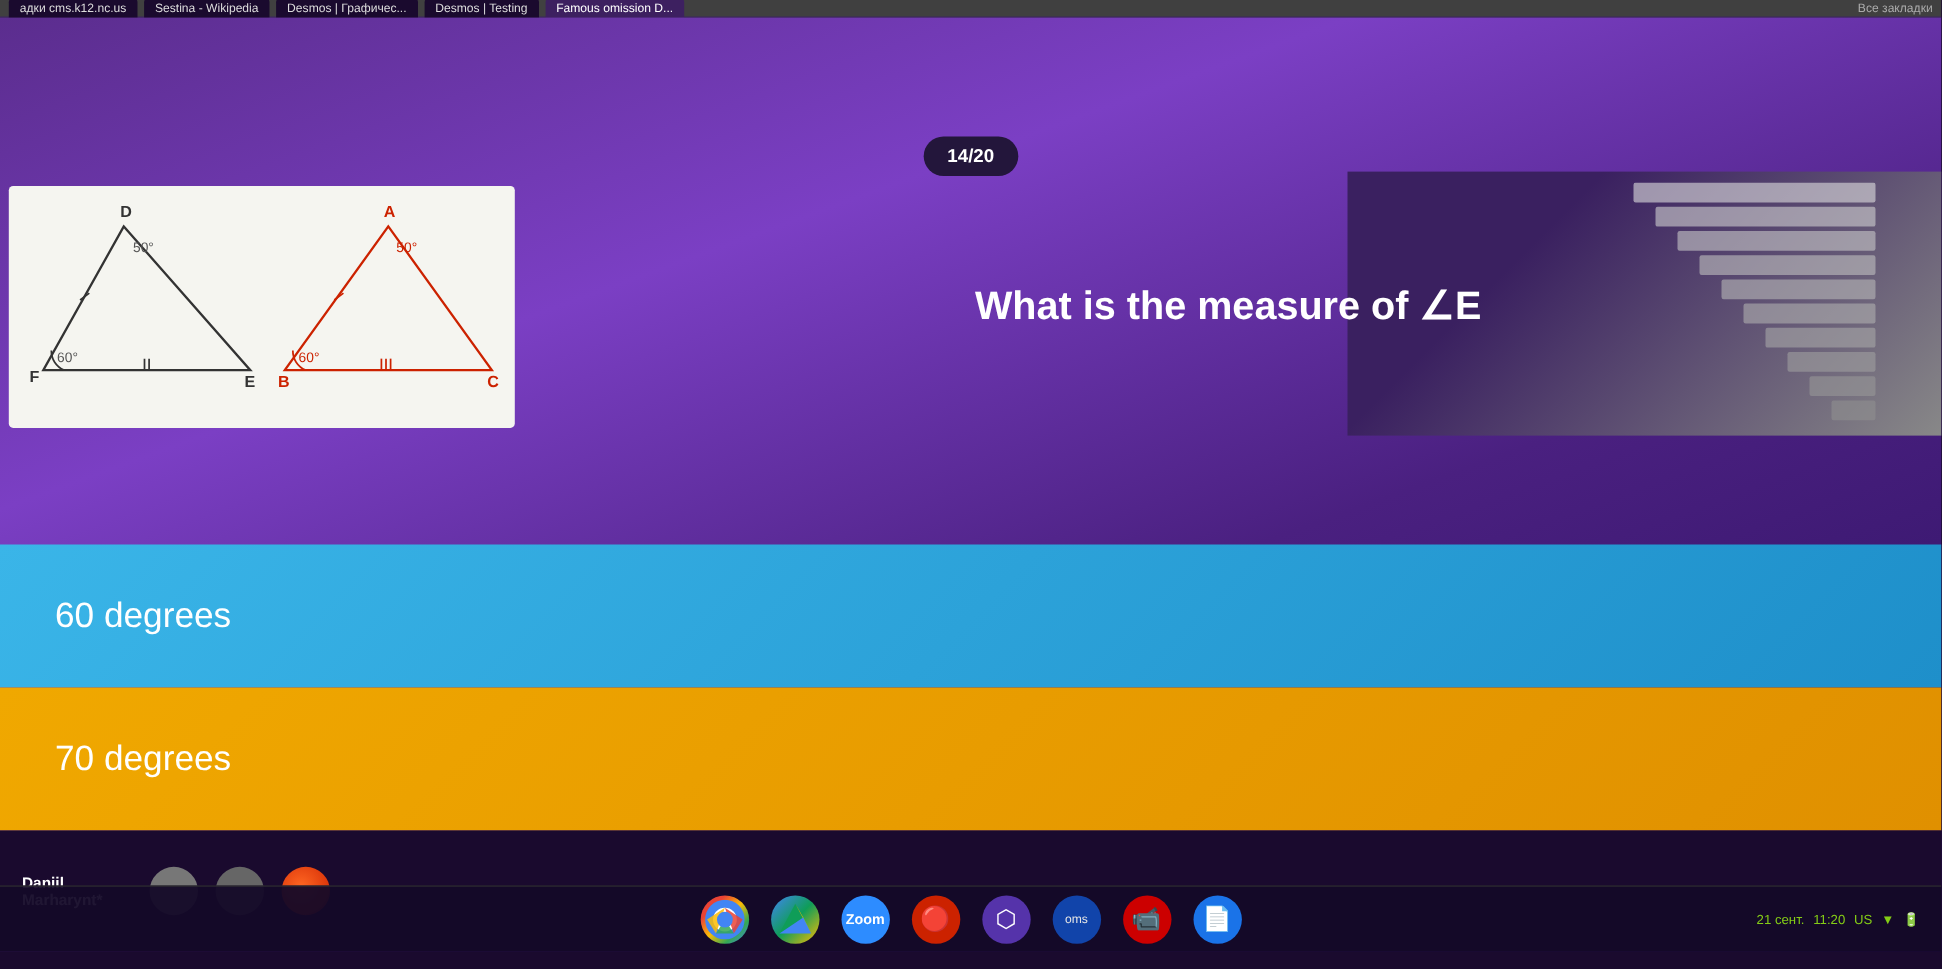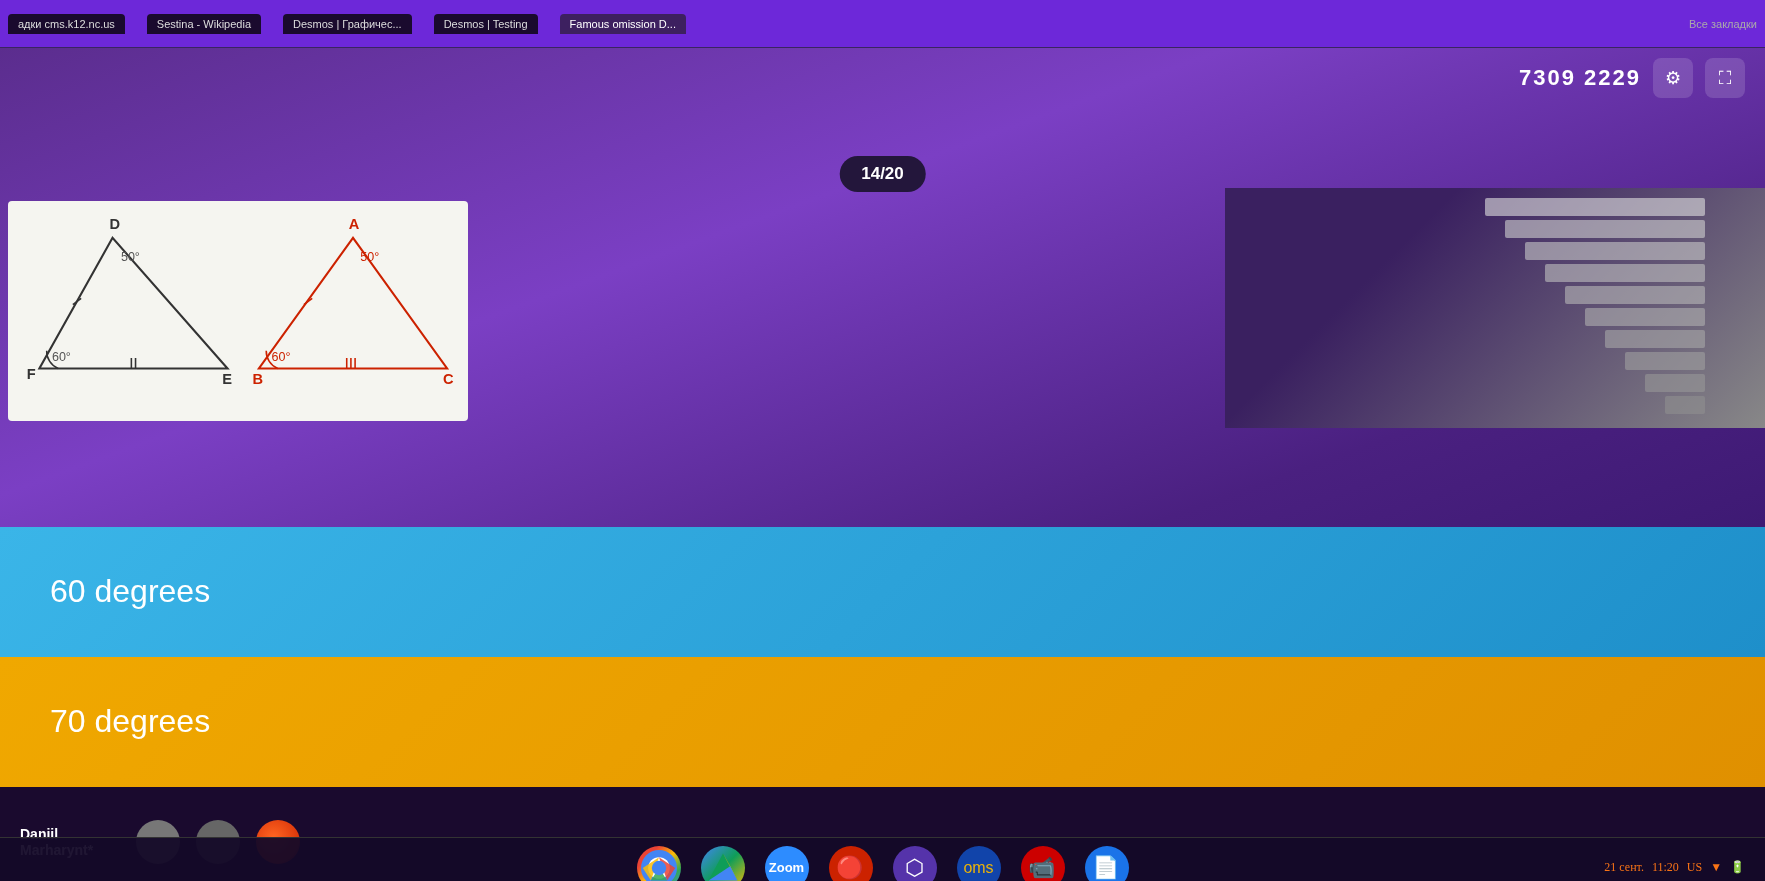--- a/index.html
+++ b/index.html
@@ -6,26 +6,26 @@
     body {
       width: 1765px;
       height: 881px;
       overflow: hidden;
       font-family: 'Arial', sans-serif;
       background: #1a0a2e;
     }
 
     
     .browser-bar {
-      height: 48px;
-      background: #6d28d9;
+      height: 16px;
+      background: #404040;
       display: flex;
       align-items: center;
       padding: 0 8px;
-      gap: 22px;
+      gap: 6px;
       font-size: 12px;
       color: #ccc;
       border-bottom: 1px solid #3a2560;
     }
     .browser-tab {
       background: #1a0a2e;
       padding: 4px 10px;
       border-radius: 4px 4px 0 0;
       font-size: 11px;
       color: #ddd;
@@ -236,23 +236,22 @@
     .taskbar-icon.oms { background: #0066cc; color: white; font-size: 11px; }
     .taskbar-icon.video { background: #cc2200; color: white; }
     .taskbar-icon.doc { background: #1a73e8; color: white; }
 
     .taskbar-right {
       position: absolute;
       right: 20px;
       display: flex;
       align-items: center;
       gap: 8px;
-      color: #f97316;
+      color: #84cc16;
       font-size: 12px;
-      font-family: Liberation Serif, serif;
     }
 
     
     .deco-image {
       position: absolute;
       top: 140px;
       right: 0;
       width: 540px;
       height: 240px;
       background: linear-gradient(135deg, #3a2060 30%, #888 100%);
@@ -273,25 +272,20 @@
   <span class="browser-tab">адки cms.k12.nc.us</span>
   <span class="browser-tab">Sestina - Wikipedia</span>
   <span class="browser-tab">Desmos | Графичес...</span>
   <span class="browser-tab">Desmos | Testing</span>
   <span class="browser-tab active">Famous omission D...</span>
   <span class="bookmark-btn">Все закладки</span>
 </div>
 
 <div class="main-content">
 
-  <div class="top-bar">
-    <span class="slide-counter">7309  2229</span>
-    <div class="icon-btn">⚙</div>
-    <div class="icon-btn">⛶</div>
-  </div>
 
   <div class="progress-pill">
     <span>14/20</span>
   </div>
 
   <div class="deco-image">
 
     <svg class="deco-blinds" viewBox="0 0 300 220">
       <g opacity="0.6">
         <rect x="60" y="0" width="220" height="18" fill="#e0e0e0" rx="2"></rect>
@@ -339,20 +333,23 @@
         <path d="M258,155 A18,18 0 0,1 247,138" fill="none" stroke="#cc2200" stroke-width="1.5"></path>
 
         <text x="326" y="22" font-size="14" fill="#cc2200" font-weight="bold">A</text>
         <text x="234" y="170" font-size="14" fill="#cc2200" font-weight="bold">B</text>
         <text x="416" y="170" font-size="14" fill="#cc2200" font-weight="bold">C</text>
         <text x="337" y="52" font-size="12" fill="#cc2200">50°</text>
         <text x="252" y="148" font-size="12" fill="#cc2200">60°</text>
       </svg>
     </div>
 
+    <div class="question-text">
+      <span>What is the measure of ∠E</span>
+    </div>
   </div>
 
   <div class="answers-row">
     <div class="answer-card">
       <span class="answer-text">60 degrees</span>
     </div>
     <div class="answer-card">
       <span class="answer-text">70 degrees</span>
     </div>
   </div>
@@ -383,21 +380,21 @@
           <polygon points="20,4 36,34 4,34" fill="none"></polygon>
           <polygon points="20,4 36,34 4,34" fill="none" stroke="#4285f4" stroke-width="0"></polygon>
           <path d="M4 34 L20 4 L28 18 Z" fill="#0f9d58"></path>
           <path d="M20 4 L36 34 L28 18 Z" fill="#fbbc05"></path>
           <path d="M4 34 L28 18 L36 34 Z" fill="#4285f4"></path>
         </svg>
     </div>
     <div class="taskbar-icon zoom" style="font-size:13px;font-weight:bold;color:white;">Zoom</div>
     <div class="taskbar-icon red" style="background:#cc2200;">🔴</div>
     <div class="taskbar-icon purple" style="background:#5533aa;">⬡</div>
-    <div class="taskbar-icon oms" style="background:#1144aa;color:#eab308;font-size:16px;">oms</div>
+    <div class="taskbar-icon oms" style="background:#1144aa;color:#e5e5e5;font-size:11px;">oms</div>
     <div class="taskbar-icon video" style="background:#cc0000;">📹</div>
     <div class="taskbar-icon doc" style="background:#1a73e8;">📄</div>
     <div class="taskbar-right">
       <span>21 сент.</span>
       <span>11:20</span>
       <span>US</span>
       <span>▼</span>
       <span>🔋</span>
     </div>
   </div>

